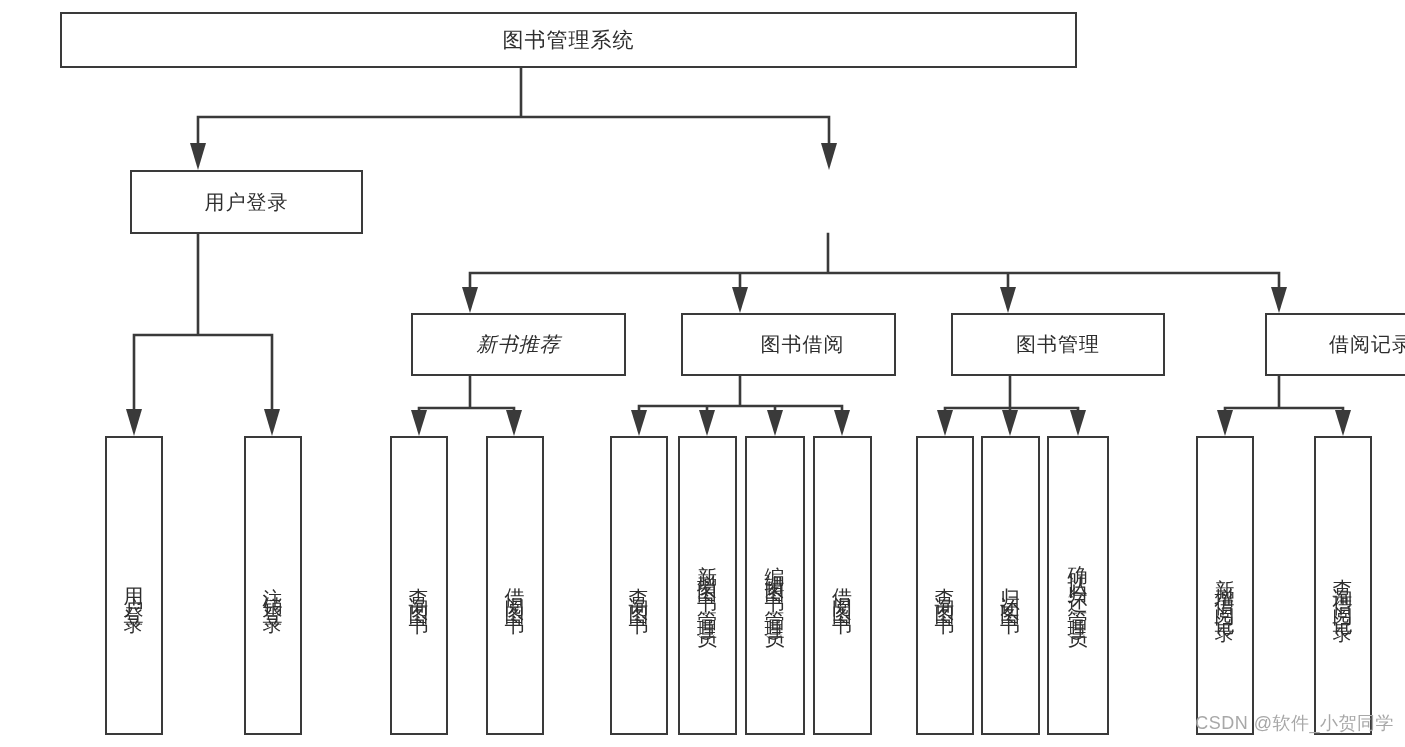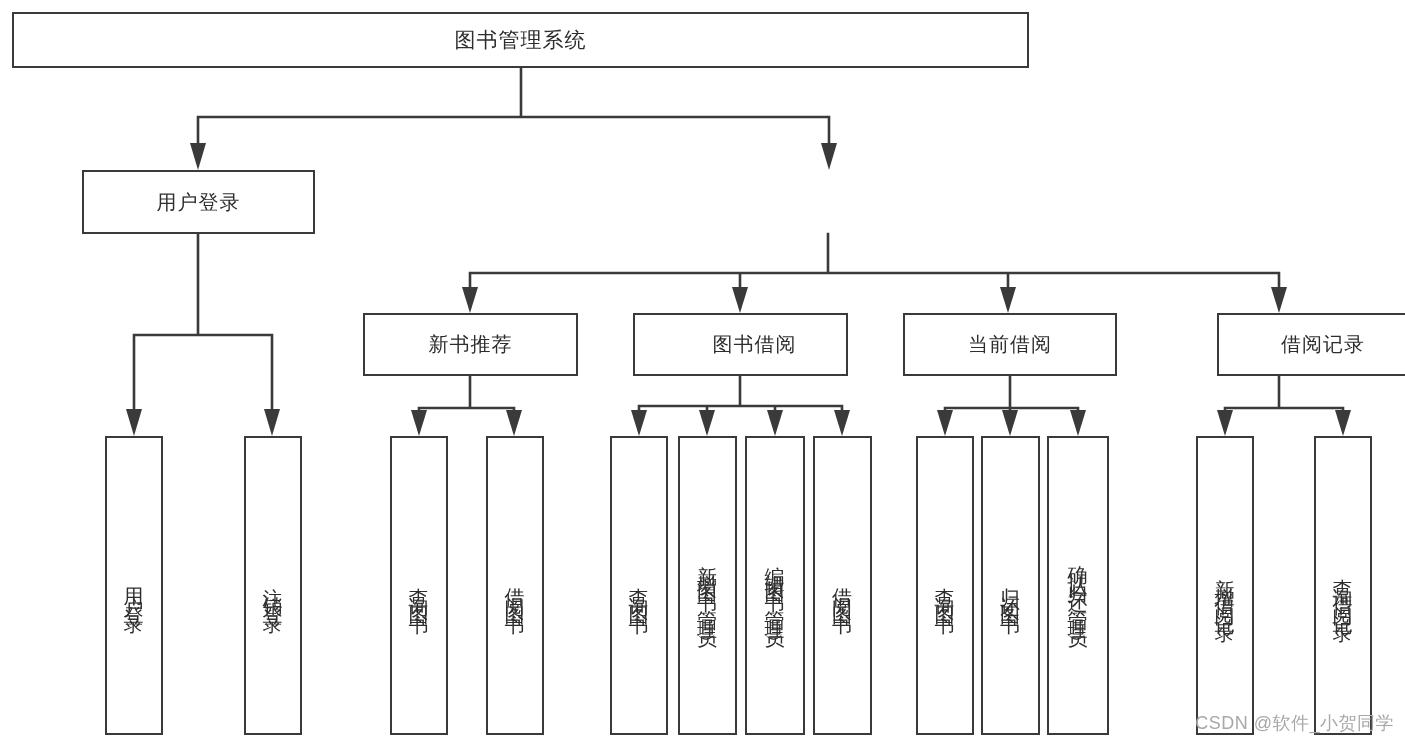--- a/index.html
+++ b/index.html
@@ -14,21 +14,21 @@
   .wires{position:absolute;left:0;top:0;width:1405px;height:747px;}
   .wires path.line{stroke:#3a3a3a;stroke-width:2.6;fill:none;stroke-linecap:square;}
   .wires path.head{fill:#3a3a3a;stroke:none;}
   .node{
     position:absolute;
     box-sizing:border-box;
     background:#ffffff;
     border:2.5px solid #3a3a3a;
     display:flex;align-items:center;justify-content:center;
   }
-  .hbox{font-size:20px;letter-spacing:1px;white-space:nowrap;}
+  .hbox{font-size:20px;letter-spacing:1px;white-space:nowrap;margin-left:48px;}
   .hbox.root{font-size:21px;}
   .vbox .vtext{
     writing-mode:vertical-rl;
     text-orientation:mixed;
     font-size:20px;
     letter-spacing:9px;
     line-height:1;
     white-space:nowrap;
     margin-bottom:-9px;
   }
@@ -81,28 +81,28 @@
   </svg>
 
   <div class="node hbox root" style="left:12px;top:12px;width:1017px;height:56px;">
     <span>图书管理系统</span>
   </div>
 
   <div class="node hbox" style="left:82px;top:170px;width:233px;height:64px;">
     <span>用户登录</span>
   </div>
 
-  <div class="node hbox" style="left:363px;top:313px;width:215px;height:63px;">
+  <div class="node hbox" style="left:363px;top:313px;width:215px;height:63px;font-style:italic;">
     <span>新书推荐</span>
   </div>
   <div class="node hbox" style="left:633px;top:313px;width:215px;height:63px;padding-left:28px;">
     <span>图书借阅</span>
   </div>
   <div class="node hbox" style="left:903px;top:313px;width:214px;height:63px;">
-    <span>当前借阅</span>
+    <span>图书管理</span>
   </div>
   <div class="node hbox" style="left:1217px;top:313px;width:212px;height:63px;">
     <span>借阅记录</span>
   </div>
 
   <div class="node vbox" style="left:105px;top:436px;width:58px;height:299px;">
     <span class="vtext">用户登录</span>
   </div>
   <div class="node vbox" style="left:244px;top:436px;width:58px;height:299px;">
     <span class="vtext">注销登录</span>

